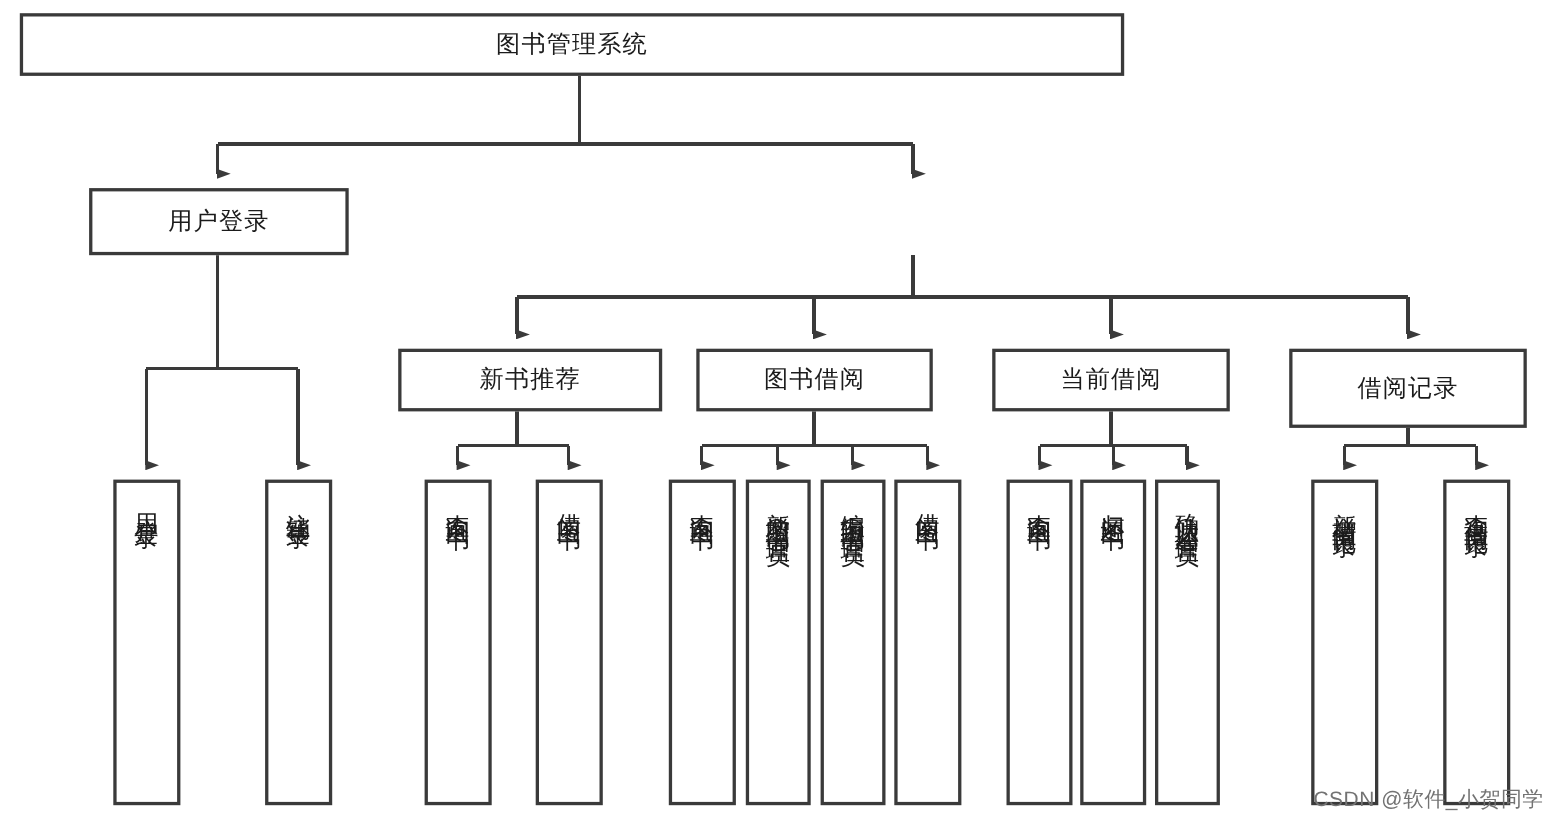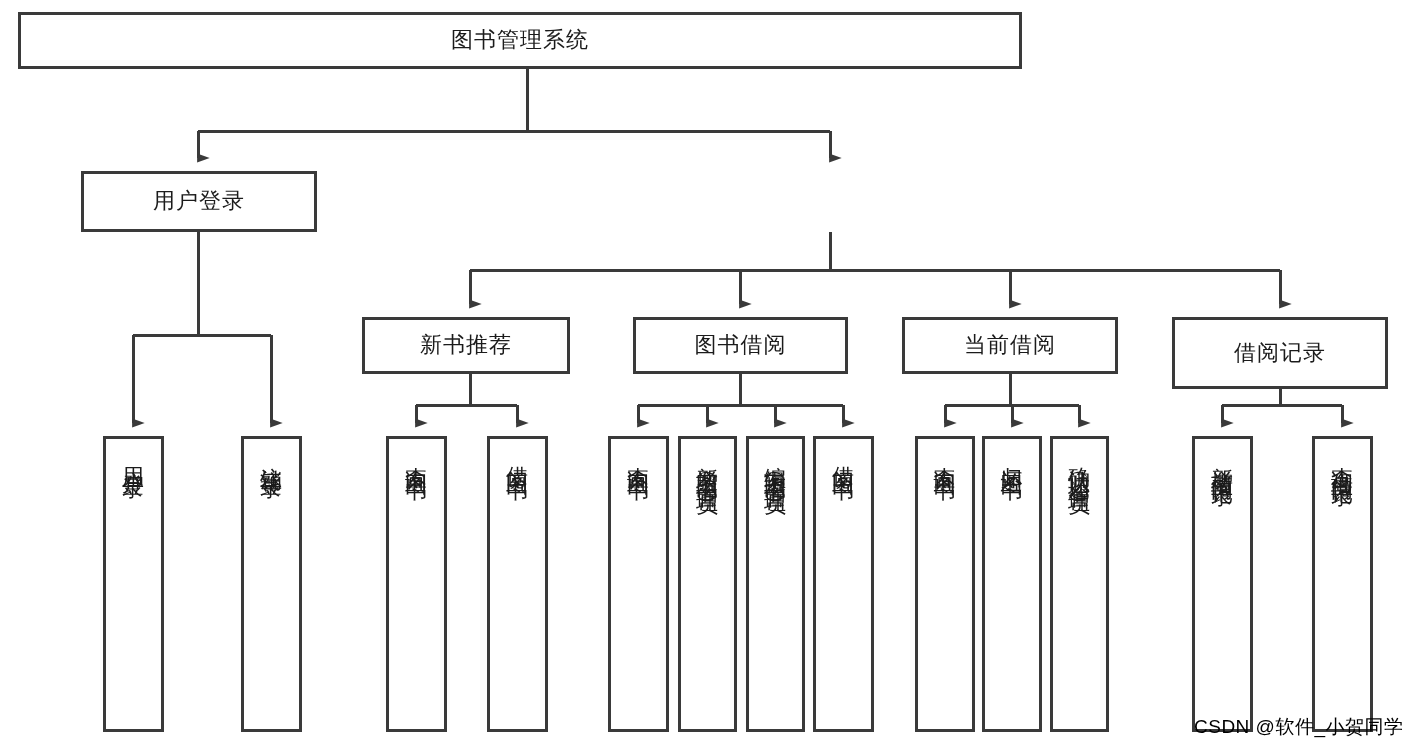--- a/index.html
+++ b/index.html
@@ -49,21 +49,21 @@
     writing-mode: vertical-rl;
     text-orientation: upright;
     font-size: 22px;
     letter-spacing: 4px;
     line-height: 1.05;
     white-space: nowrap;
   }
   .watermark {
     position: absolute;
     font-size: 19px;
-    color: #000000;
+    color: #737373;
     white-space: nowrap;
     letter-spacing: 0.5px;
   }
 </style>
 </head>
 <body>
 
 <div id="canvas">
 
   <svg id="diagram-svg" viewBox="0 0 1405 747" xmlns="http://www.w3.org/2000/svg">
@@ -118,21 +118,21 @@
   </svg>
 
   <div class="node-box" style="left:18px; top:12px; width:1004px; height:57px;">
     <span class="node-label-h">图书管理系统</span>
   </div>
 
   <div class="node-box" style="left:81px; top:171px; width:236px; height:61px;">
     <span class="node-label-h">用户登录</span>
   </div>
 
-  <div class="node-box" style="left:362px; top:317px; width:208px; height:57px;">
+  <div class="node-box" style="left:362px; top:317px; width:240px; height:57px;">
     <span class="node-label-h">新书推荐</span>
   </div>
   <div class="node-box" style="left:633px; top:317px; width:215px; height:57px;">
     <span class="node-label-h">图书借阅</span>
   </div>
   <div class="node-box" style="left:902px; top:317px; width:216px; height:57px;">
     <span class="node-label-h">当前借阅</span>
   </div>
   <div class="node-box" style="left:1172px; top:317px; width:216px; height:72px;">
     <span class="node-label-h">借阅记录</span>

